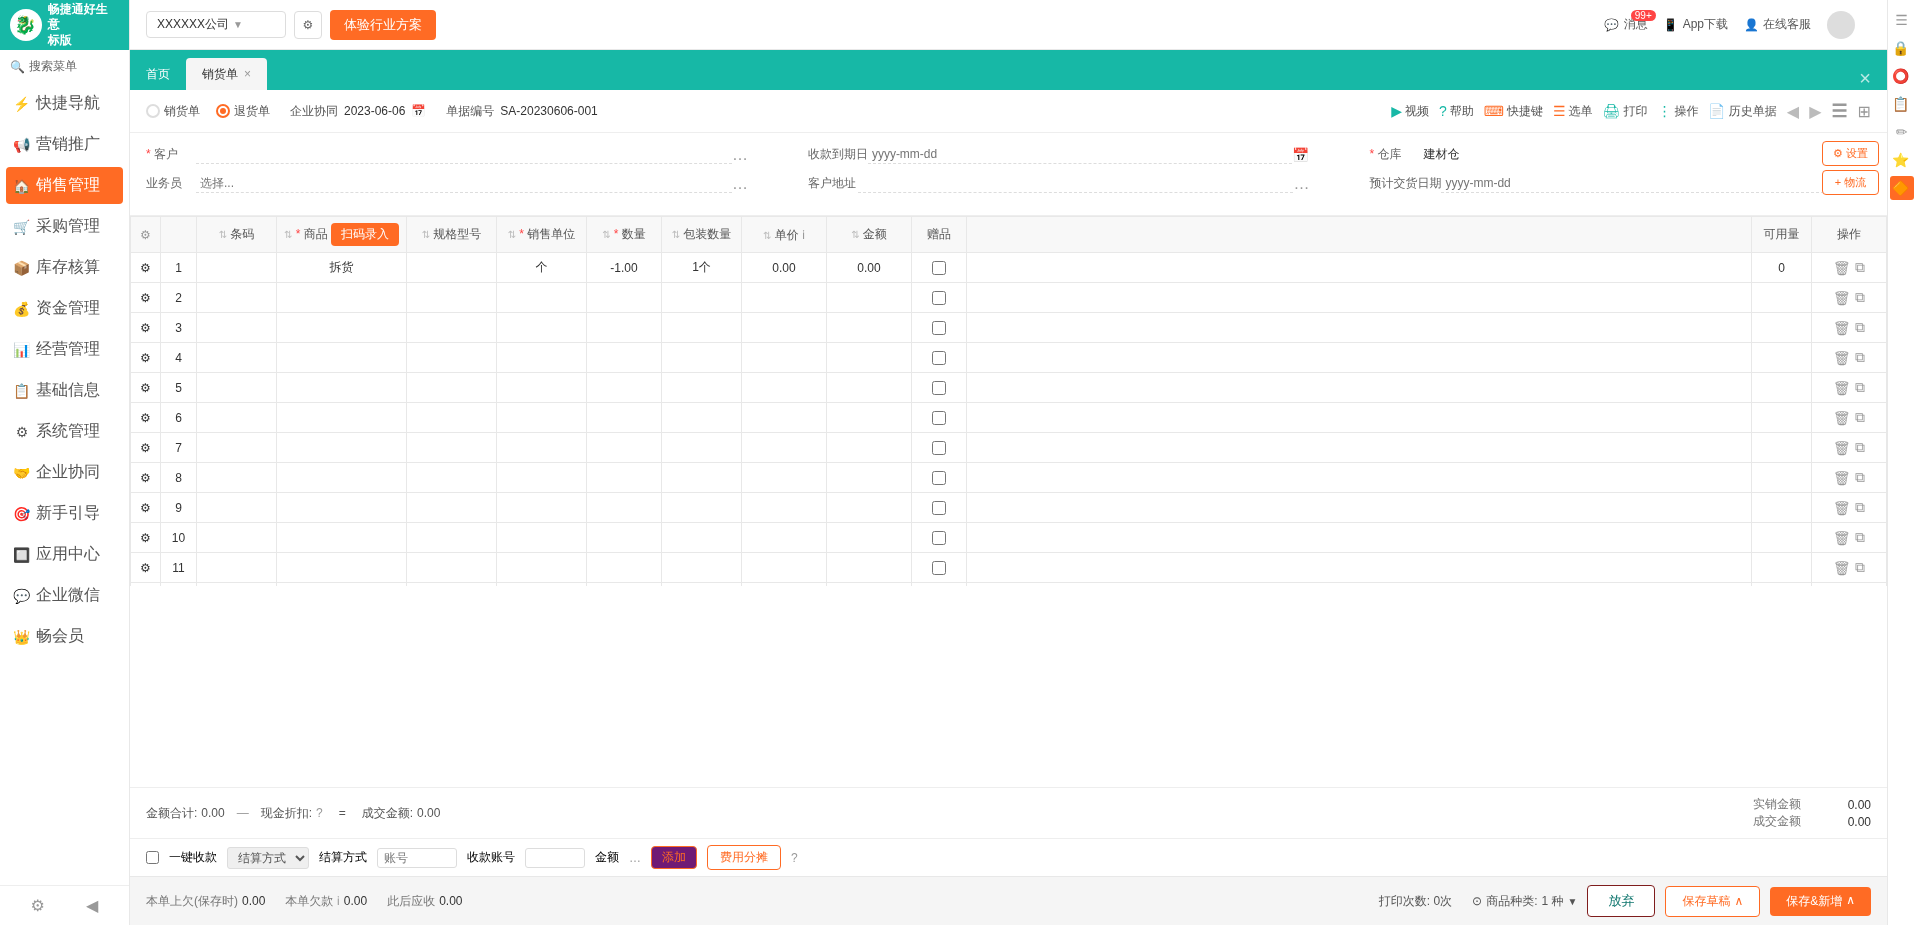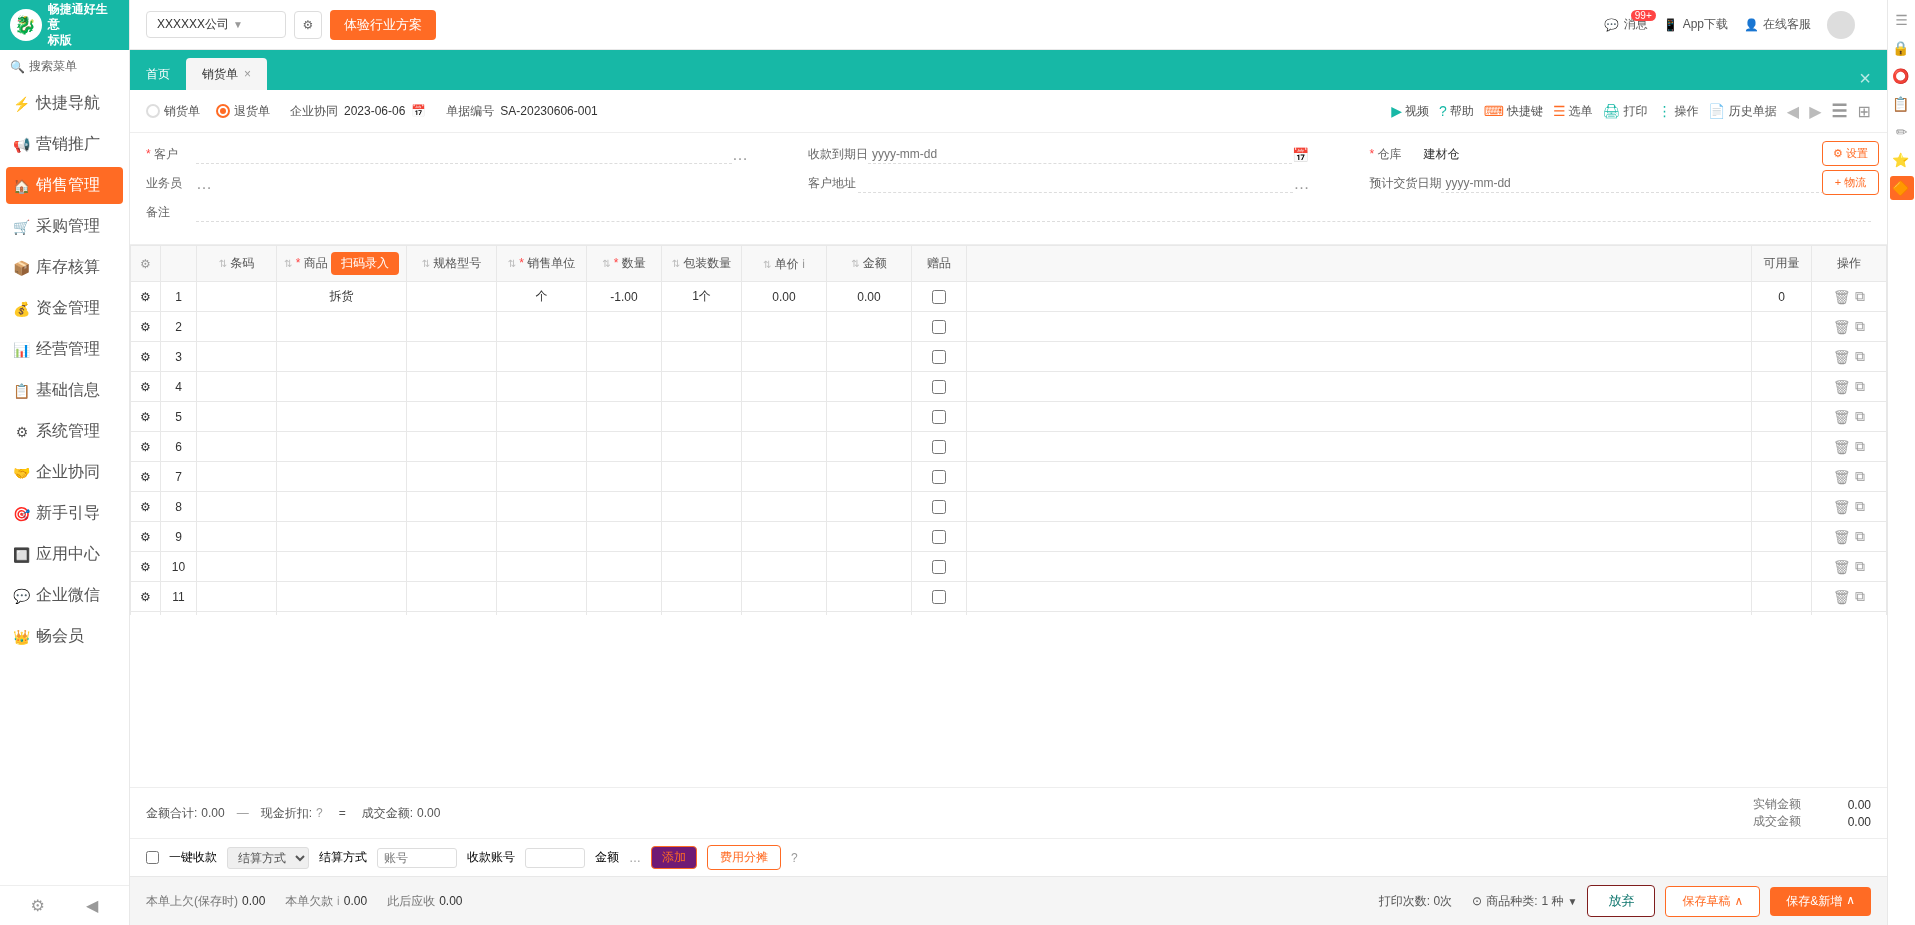--- a/index.html
+++ b/index.html
@@ -343,40 +343,37 @@
           </span>
           <span style="color:#333;margin-left:4px;">建材仓</span>
           <span style="flex:1;"></span>
           <span class="field-dots">…</span>
         </div>
       </div>
 
       <div class="form-row">
         <div class="form-field" style="flex:1.2;">
           <span class="field-label">业务员</span>
+          <input class="field-input" type="text" placeholder="选择..." style="width: 280px; border-top: none; border-right: none; border-left: none; border-image: initial; border-bottom: 1px dashed rgb(221, 221, 221);">
           <span class="field-dots">…</span>
         </div>
         <div style="width:60px;"></div>
         <div class="form-field" style="flex:1;">
           <span class="field-label">客户地址</span>
           <input class="field-input" type="text" style="width: 200px; border-top: none; border-right: none; border-left: none; border-image: initial; border-bottom: 1px dashed rgb(221, 221, 221);">
           <span class="field-dots">…</span>
         </div>
         <div style="width:60px;"></div>
         <div class="form-field" style="flex:1;">
           <span class="field-label">预计交货日期</span>
           <input class="field-input" type="text" placeholder="yyyy-mm-dd" style="width: 160px; border-top: none; border-right: none; border-left: none; border-image: initial; border-bottom: 1px dashed rgb(221, 221, 221);">
           <span class="field-calendar">📅</span>
         </div>
       </div>
 
-      <div class="form-row">
-        <span class="field-label">备注</span>
-        <input class="field-input" type="text" style="width: 500px; border-top: none; border-right: none; border-left: none; border-image: initial; border-bottom: 1px dashed rgb(221, 221, 221);">
-      </div>
     </div>
 
     <div class="table-container">
       <div class="table-scroll">
         <table class="data-table">
           <colgroup>
             <col style="width:30px">
             <col style="width:36px">
             <col style="width:80px">
             <col style="width:130px">

